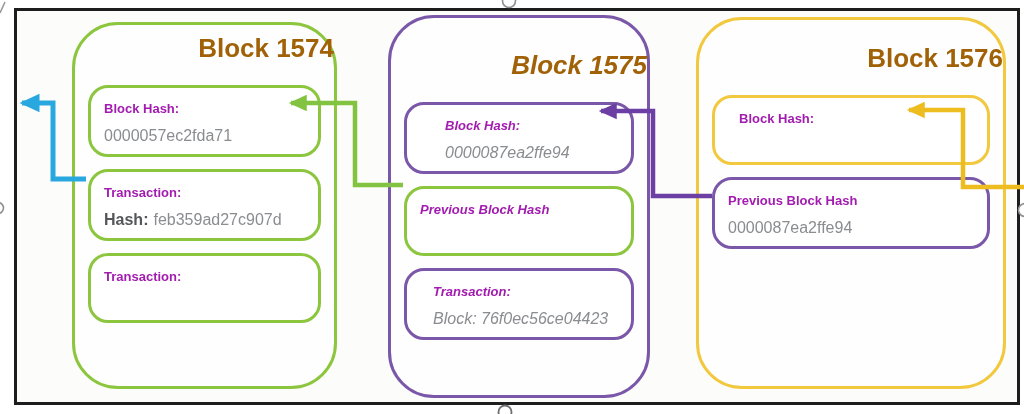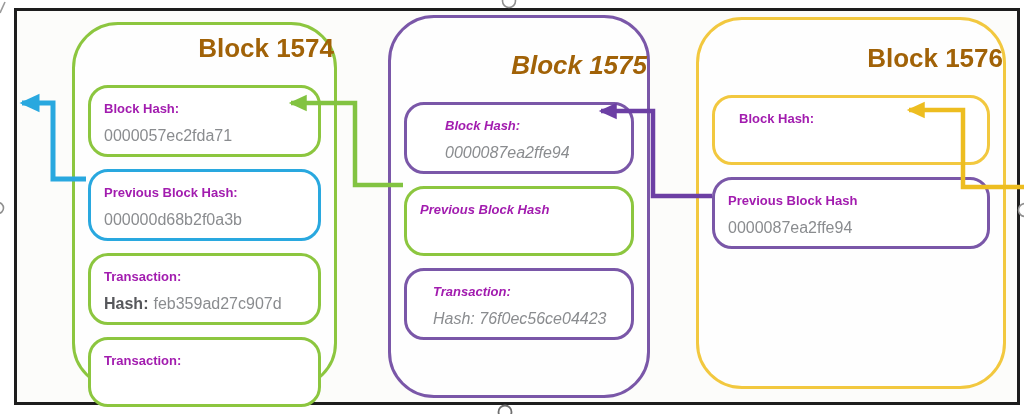--- a/index.html
+++ b/index.html
@@ -40,45 +40,41 @@
 <body>
 
 <div class="frame"></div>
 
 <div class="block b0" style="border-color: rgb(140, 198, 63);">
   <div class="block-title">Block 1574</div>
   <div class="field" style="border-color: rgb(140, 198, 63);">
     <div class="field-label">Block Hash:</div>
     <div class="field-value"><span class="value-prefix"></span><span>0000057ec2fda71</span></div>
   </div>
-  <div class="field" style="border-color: rgb(41, 168, 223);">
-    <div class="field-label">Previous Block Hash:</div>
-    <div class="field-value"><span class="value-prefix"></span><span>000000d68b2f0a3b</span></div>
-  </div>
   <div class="field" style="border-color: rgb(140, 198, 63);">
     <div class="field-label">Transaction:</div>
     <div class="field-value"><span class="value-prefix">Hash:</span><span>feb359ad27c907d</span></div>
   </div>
   <div class="field" style="border-color: rgb(140, 198, 63);">
     <div class="field-label">Transaction:</div>
   </div>
 </div>
 
 <div class="block b1" style="border-color: rgb(122, 87, 168);">
   <div class="block-title">Block 1575</div>
   <div class="field" style="border-color: rgb(122, 87, 168);">
     <div class="field-label">Block Hash:</div>
     <div class="field-value"><span class="value-prefix"></span><span>0000087ea2ffe94</span></div>
   </div>
   <div class="field" style="border-color: rgb(140, 198, 63);">
     <div class="field-label">Previous Block Hash</div>
   </div>
   <div class="field" style="border-color: rgb(122, 87, 168);">
     <div class="field-label">Transaction:</div>
-    <div class="field-value"><span class="value-prefix"></span><span>Hash: 76f0ec56ce04423</span></div>
+    <div class="field-value"><span class="value-prefix"></span><span>Block: 76f0ec56ce04423</span></div>
   </div>
 </div>
 
 <div class="block b2" style="border-color: rgb(242, 200, 63);">
   <div class="block-title">Block 1576</div>
   <div class="field" style="border-color: rgb(242, 200, 63);">
     <div class="field-label">Block Hash:</div>
   </div>
   <div class="field" style="border-color: rgb(122, 87, 168);">
     <div class="field-label">Previous Block Hash</div>

